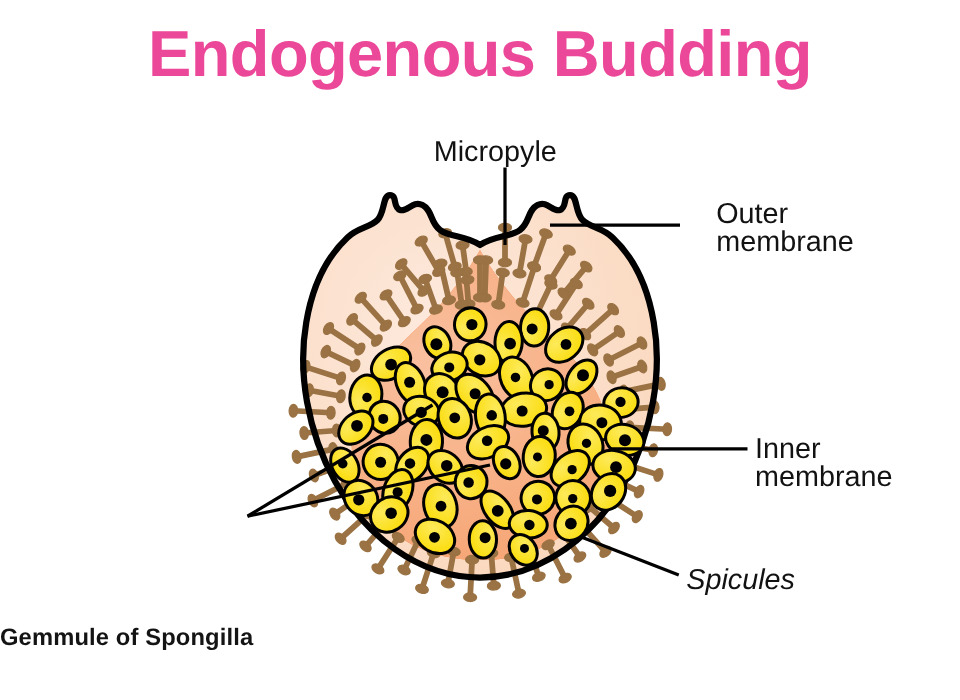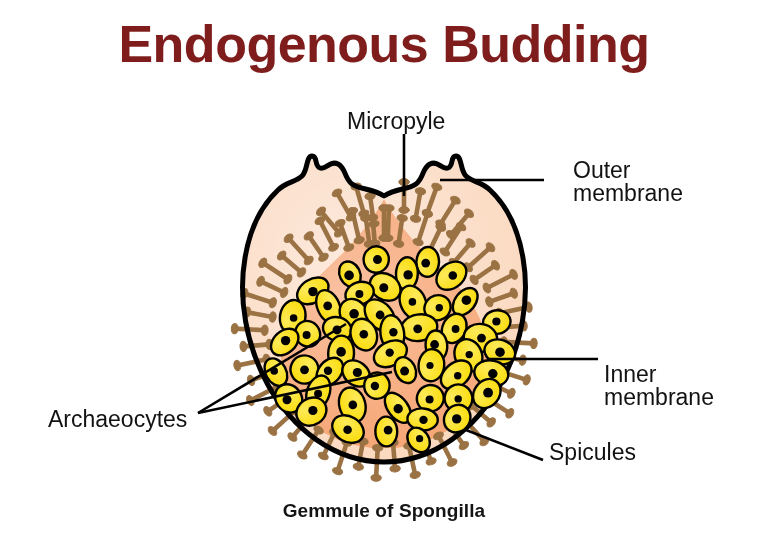--- a/index.html
+++ b/index.html
@@ -5,36 +5,36 @@
   html,body{margin:0;padding:0;}
   body{
     width:768px;height:560px;background:#ffffff;overflow:hidden;
     font-family:"Liberation Sans","DejaVu Sans",sans-serif;
     -webkit-font-smoothing:antialiased;
   }
   #stage{position:relative;width:768px;height:560px;}
 
   #title{
     position:absolute;left:0;top:14px;width:768px;text-align:center;
-    font-size:52px;font-weight:bold;color:#7f1d1d;letter-spacing:-0.5px;
+    font-size:52px;font-weight:bold;color:#ec4899;letter-spacing:-0.5px;
     line-height:60px;white-space:nowrap;
   }
   #caption{
-    position:absolute;left:0;top:500px;width:768px;text-align:center;
+    position:absolute;left:0;top:500px;width:768px;
     font-size:19px;font-weight:bold;color:#141414;letter-spacing:0.1px;
   }
 
   .lbl{
     position:absolute;font-size:23px;font-weight:500;color:#121212;
     line-height:23px;white-space:pre-line;
   }
   #lbl-micropyle{left:347px;top:110px;}
   #lbl-outer{left:573px;top:159px;}
-  #lbl-inner{left:604px;top:347px;margin-top:16px;}
-  #lbl-spicules{left:549px;top:441px;}
+  #lbl-inner{left:604px;top:347px;}
+  #lbl-spicules{left:549px;top:452px;font-style:italic;}
   #lbl-archaeocytes{left:48px;top:408px;}
 
   #art{position:absolute;left:0;top:0;width:768px;height:560px;}
 </style>
 </head>
 <body>
 
 <div id="stage">
 
   <div id="title">Endogenous Budding</div>
@@ -403,16 +403,15 @@
       <line x1="198" y1="413" x2="392" y2="372"></line>
     </g>
   </svg>
 
   <div class="lbl" id="lbl-micropyle">Micropyle</div>
   <div class="lbl" id="lbl-outer">Outer
 membrane</div>
   <div class="lbl" id="lbl-inner">Inner
 membrane</div>
   <div class="lbl" id="lbl-spicules">Spicules</div>
-  <div class="lbl" id="lbl-archaeocytes">Archaeocytes</div>
 
   <div id="caption">Gemmule of Spongilla</div>
 </div>
 
 </body></html>

